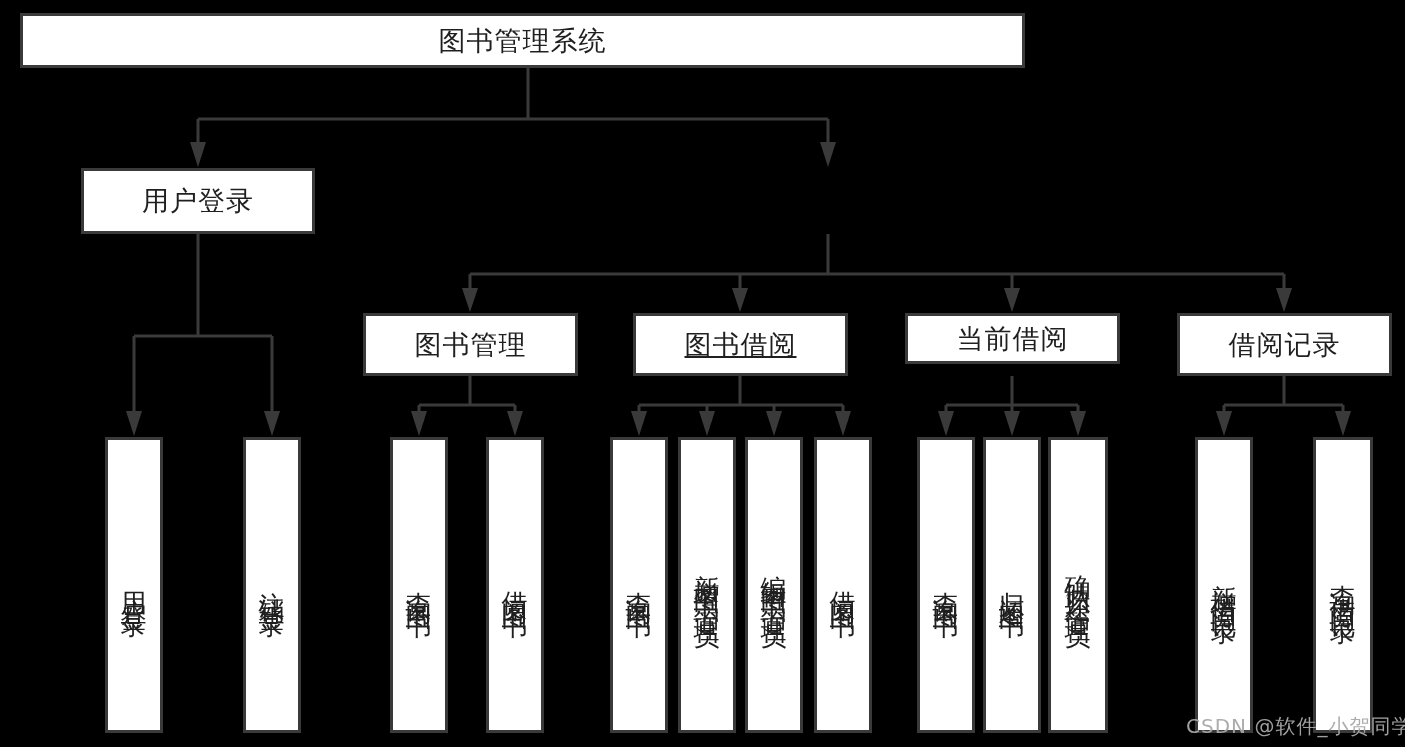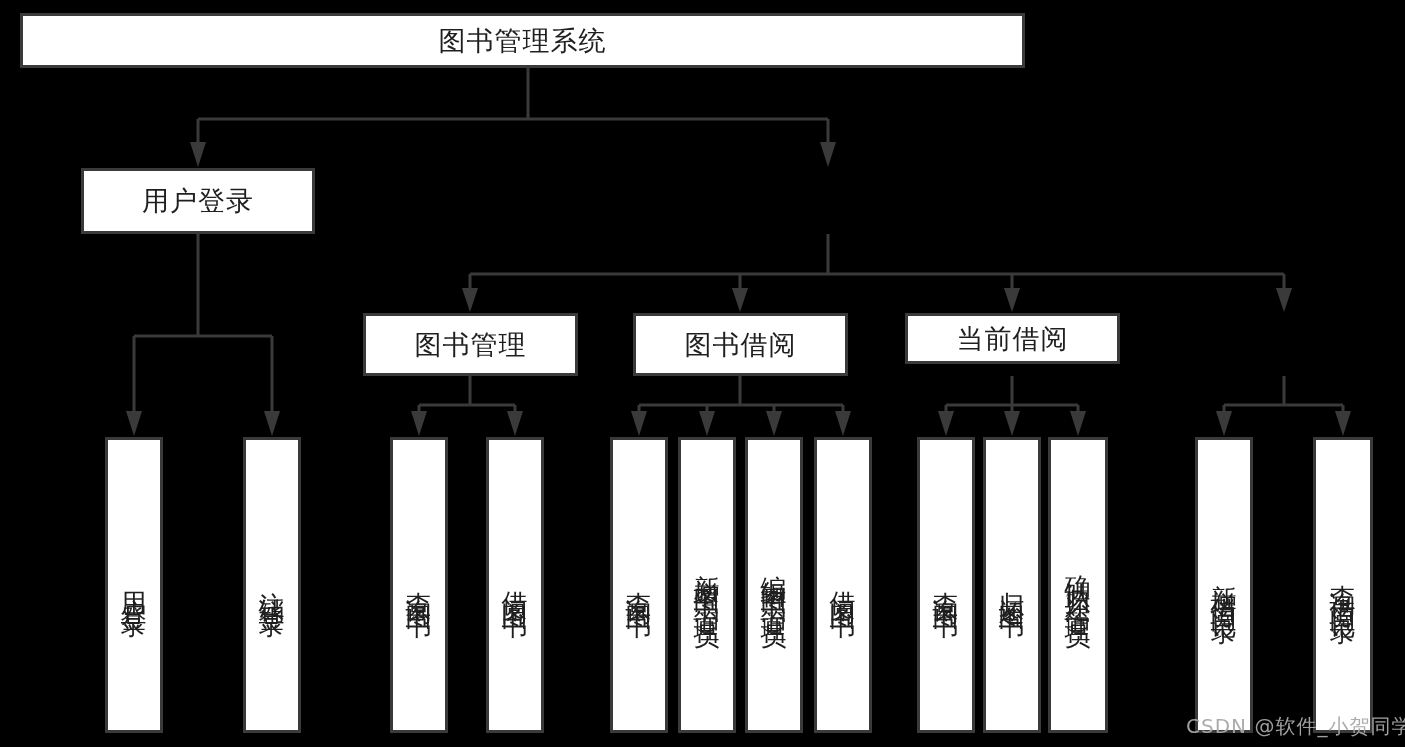--- a/index.html
+++ b/index.html
@@ -137,26 +137,29 @@
     <span>图书管理系统</span>
   </div>
 
   <div class="hbox" style="left:81px; top:168px; width:234px; height:66px;">
     <span>用户登录</span>
   </div>
 
   <div class="hbox" style="left:363px; top:313px; width:215px; height:63px;">
     <span>图书管理</span>
   </div>
-  <div class="hbox" style="left:633px; top:313px; width:215px; height:63px;">
+  <div class="hbox" style="left:633px; top:313px; width:215px; height:63px;text-decoration:underline;">
     <span>图书借阅</span>
   </div>
   <div class="hbox" style="left:905px; top:313px; width:215px; height:51px;">
     <span>当前借阅</span>
   </div>
+  <div class="hbox" style="left:1177px; top:313px; width:215px; height:63px;">
+    <span>借阅记录</span>
+  </div>
 
   <div class="vbox" style="left:105px;">
     <span class="vtext">用户登录</span>
   </div>
   <div class="vbox" style="left:243px;">
     <span class="vtext">注销登录</span>
   </div>
 
   <div class="vbox" style="left:390px;">
     <span class="vtext">查询图书</span>

